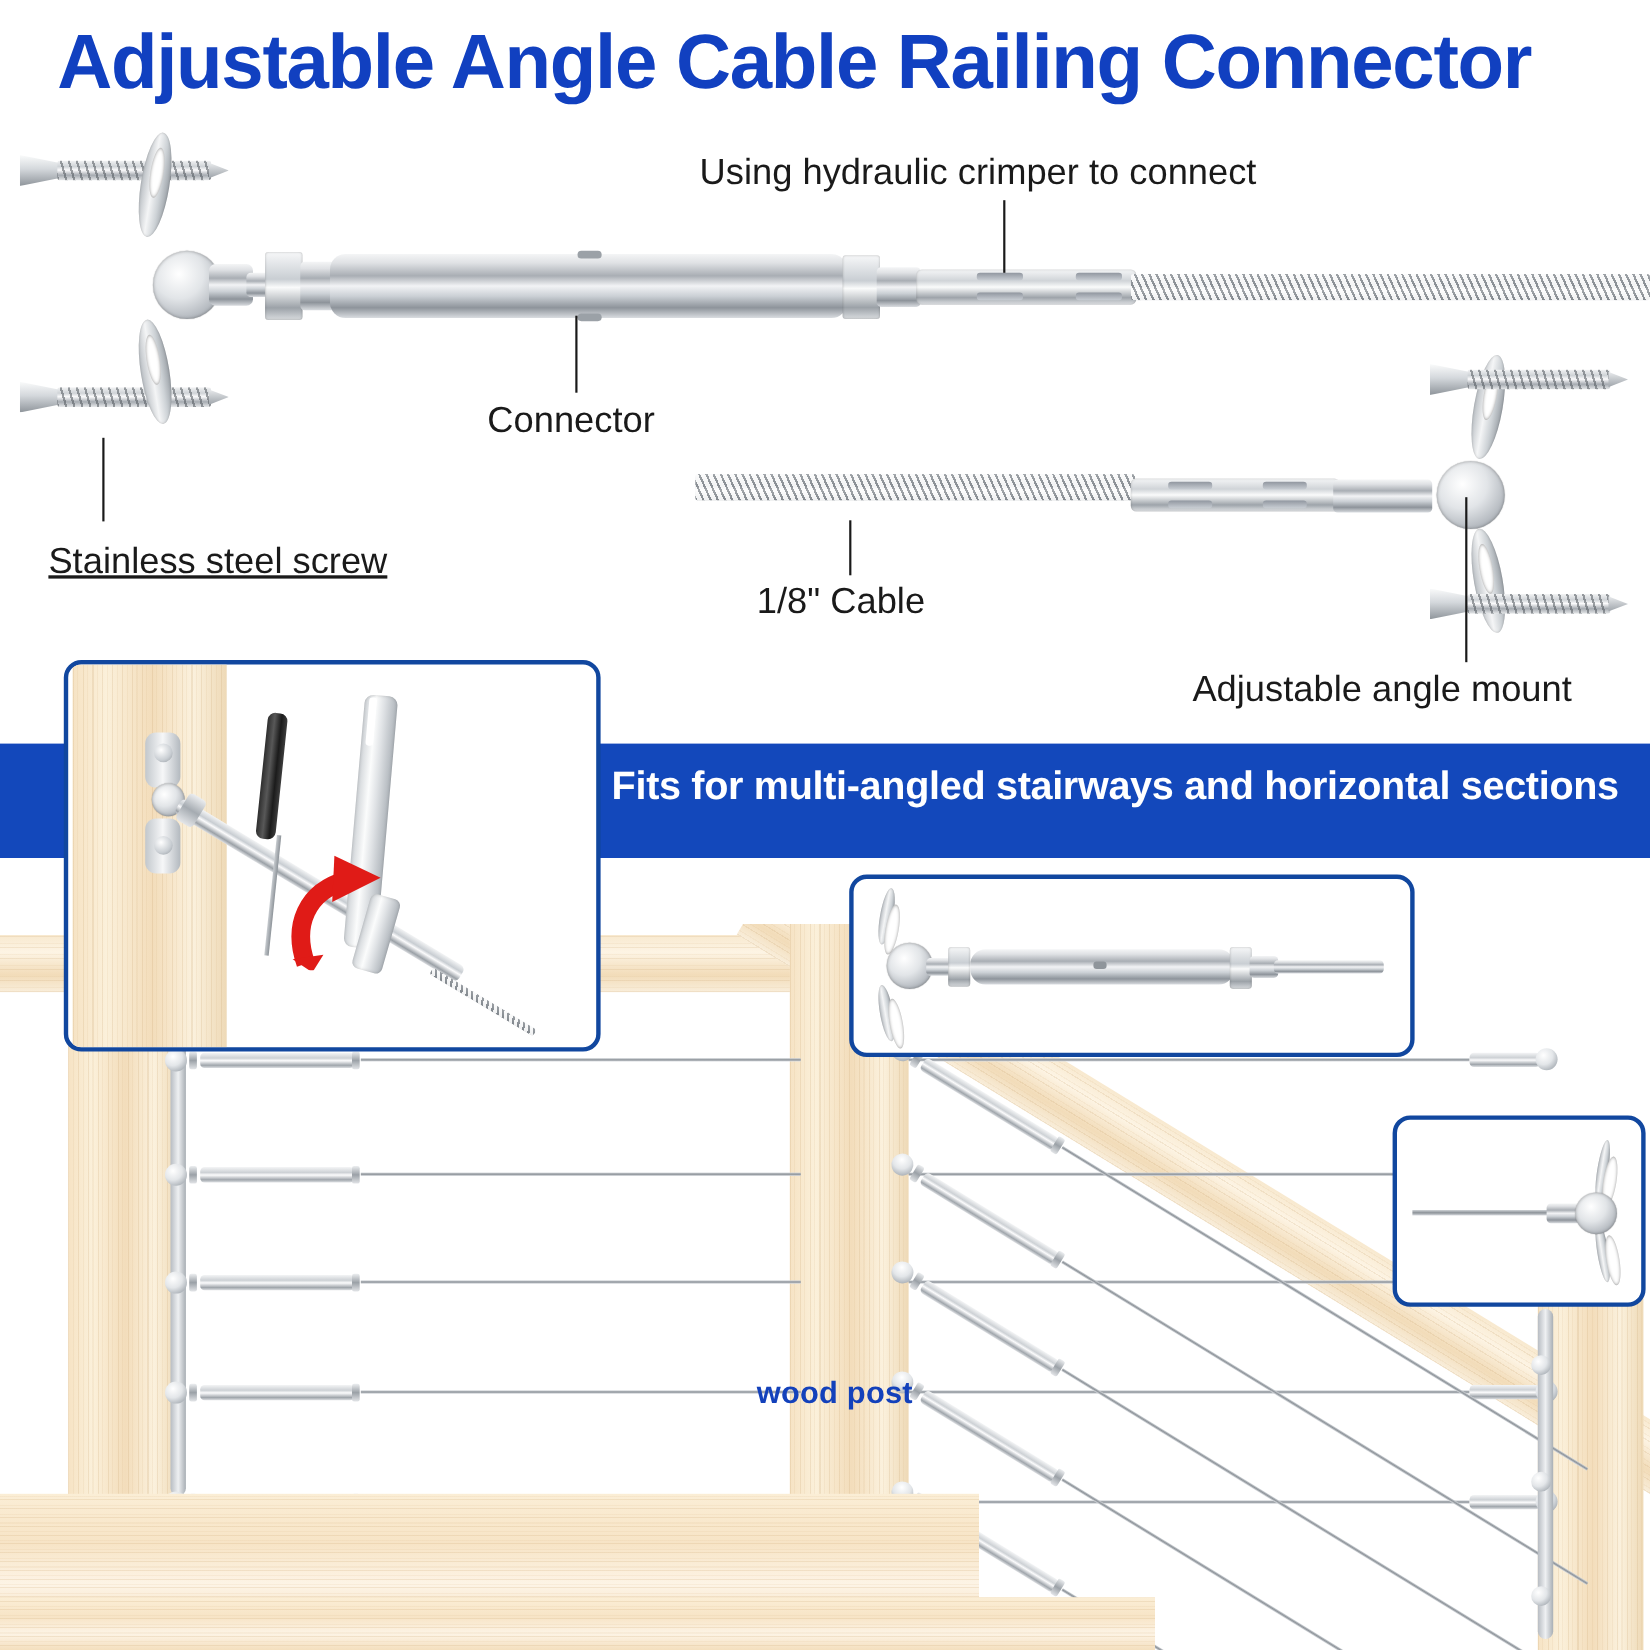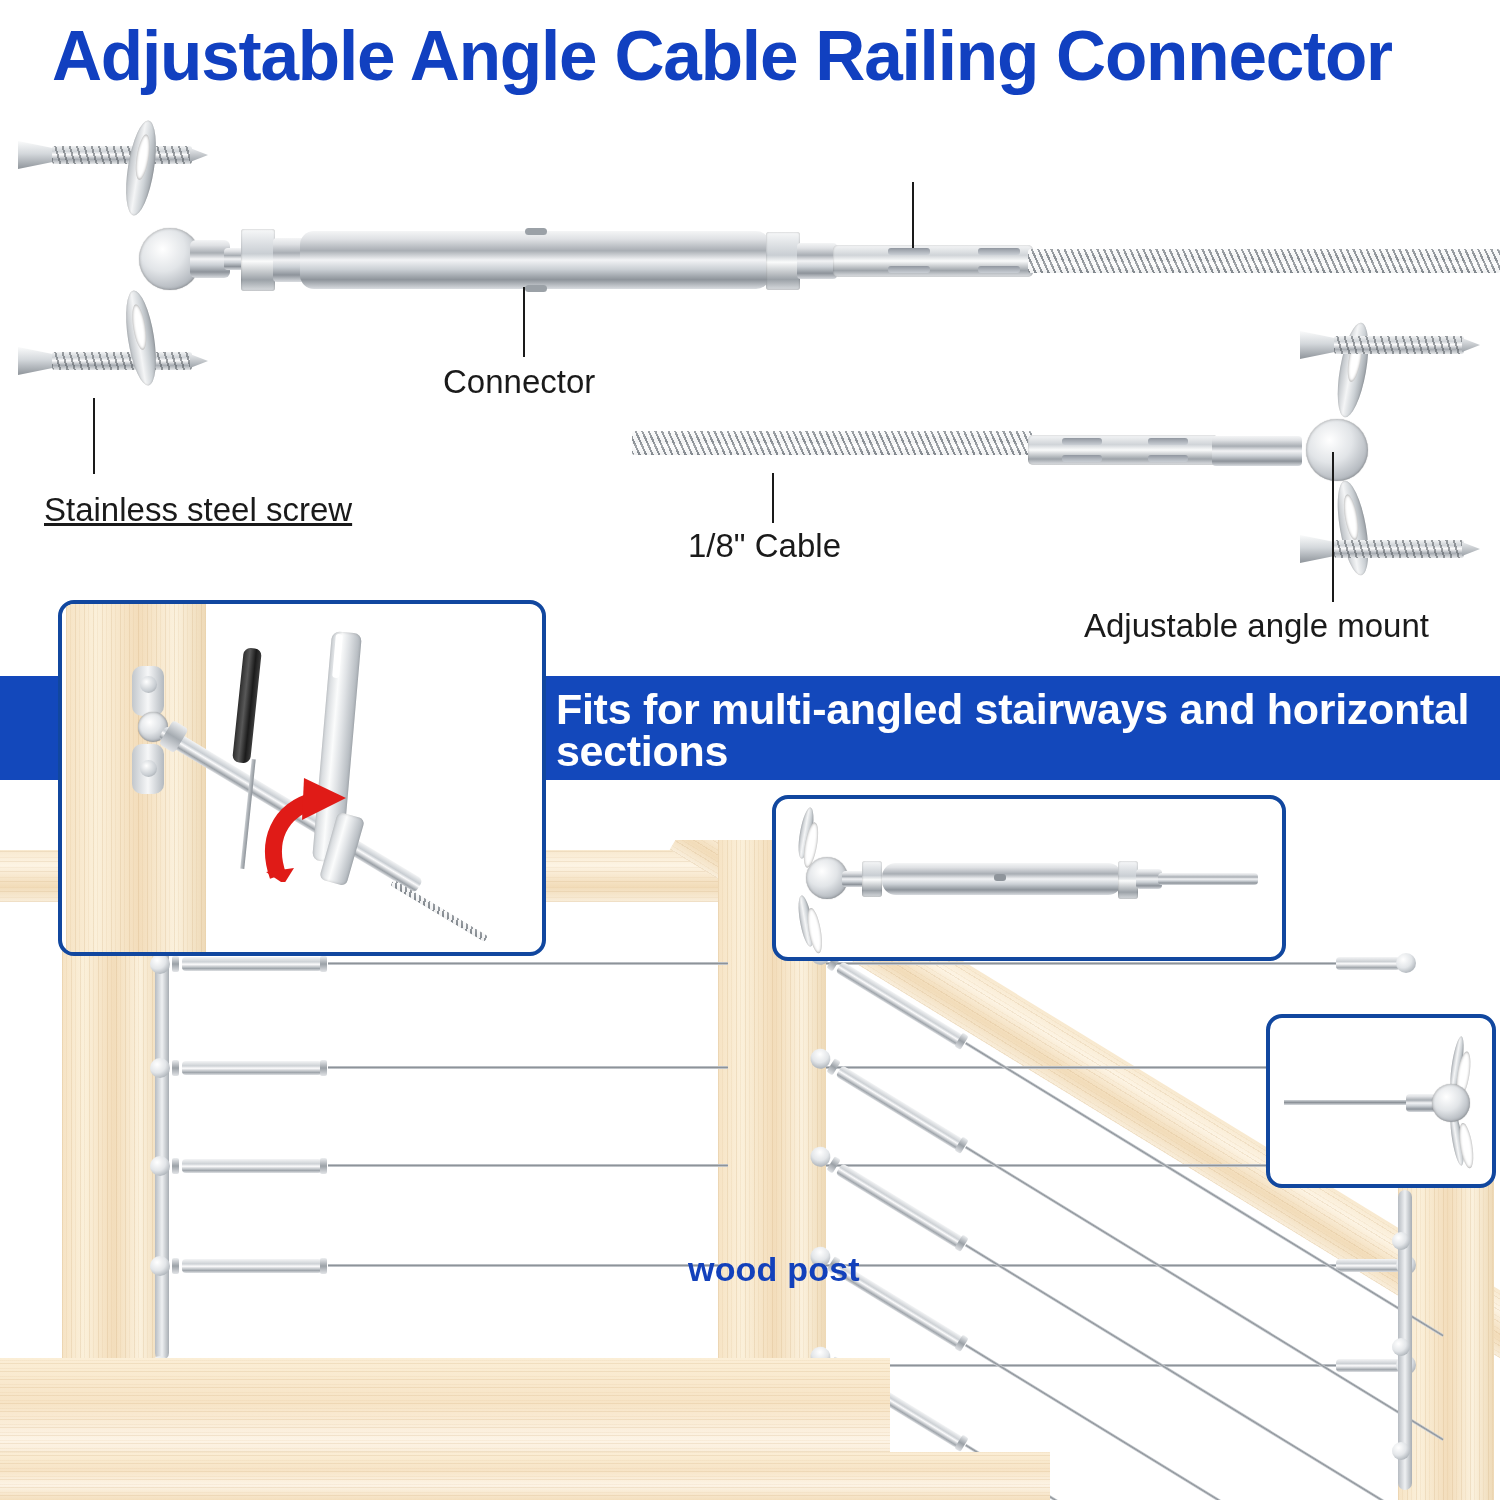--- a/index.html
+++ b/index.html
@@ -88,21 +88,21 @@
   }
   .crimp{position:absolute;height:7px;border-radius:3px;
     background:linear-gradient(to bottom,#9197a0,#c9ced4);}
 
   
   .banner{
     position:absolute;left:0;top:676px;width:1500px;height:104px;background:#1348bb;
   }
   .banner-text{
     position:absolute;left:556px;top:688px;width:934px;
-    color:#ffffff;font-size:43px;line-height:42px;font-weight:bold;
+    color:#ffffff;font-size:36px;line-height:52px;font-weight:bold;
     letter-spacing:-0.3px;
   }
 
   
   .inset{
     position:absolute;background:#ffffff;border:4px solid #11479f;border-radius:16px;
     overflow:hidden;
   }
 
   
@@ -129,21 +129,21 @@
       repeating-linear-gradient(0deg,
         rgba(206,170,118,.22) 0 1px,
         rgba(255,255,255,0) 1px 3px,
         rgba(224,192,148,.16) 3px 4px,
         rgba(255,255,255,0) 4px 8px),
       linear-gradient(180deg,#fbeed6 0%,#f7e4c6 30%,#fdf4e6 55%,#f4dfbe 80%,#fbf0dc 100%);
   }
 
   .wood-post-label{
     position:absolute;left:688px;top:1250px;
-    color:#1341bb;font-size:34px;font-weight:bold;letter-spacing:.2px;
+    color:#1341bb;font-size:28px;font-weight:bold;letter-spacing:.2px;
   }
 
   
   .fit-plate{
     position:absolute;width:14px;border-radius:7px;
     background:linear-gradient(to right,#b7bcc2,#eef0f2,#a8aeb4);
   }
   .mini-disc{
     position:absolute;border-radius:50%;
     background:radial-gradient(circle at 36% 32%,#fff 0%,#e3e6e9 45%,#aeb4ba 78%,#888e94 100%);
@@ -239,20 +239,21 @@
       <div class="tip"></div>
     </div>
     <div class="screw" style="left:1300px;top:536px;width:180px;">
       <div class="head"></div>
       <div class="shank"></div>
       <div class="tip"></div>
     </div>
   </div>
 
   <div class="leader" style="left:912px;top:182px;height:66px;"></div>
+  <div class="callout" style="left:636px;top:137px;">Using hydraulic crimper to connect</div>
 
   <div class="leader" style="left:523px;top:287px;height:70px;"></div>
   <div class="callout" style="left:443px;top:363px;">Connector</div>
 
   <div class="leader" style="left:93px;top:398px;height:76px;"></div>
   <div class="callout" style="left:44px;top:491px;text-decoration:underline;">Stainless steel screw</div>
 
   <div class="leader" style="left:772px;top:473px;height:50px;"></div>
   <div class="callout" style="left:688px;top:527px;">1/8" Cable</div>
 

